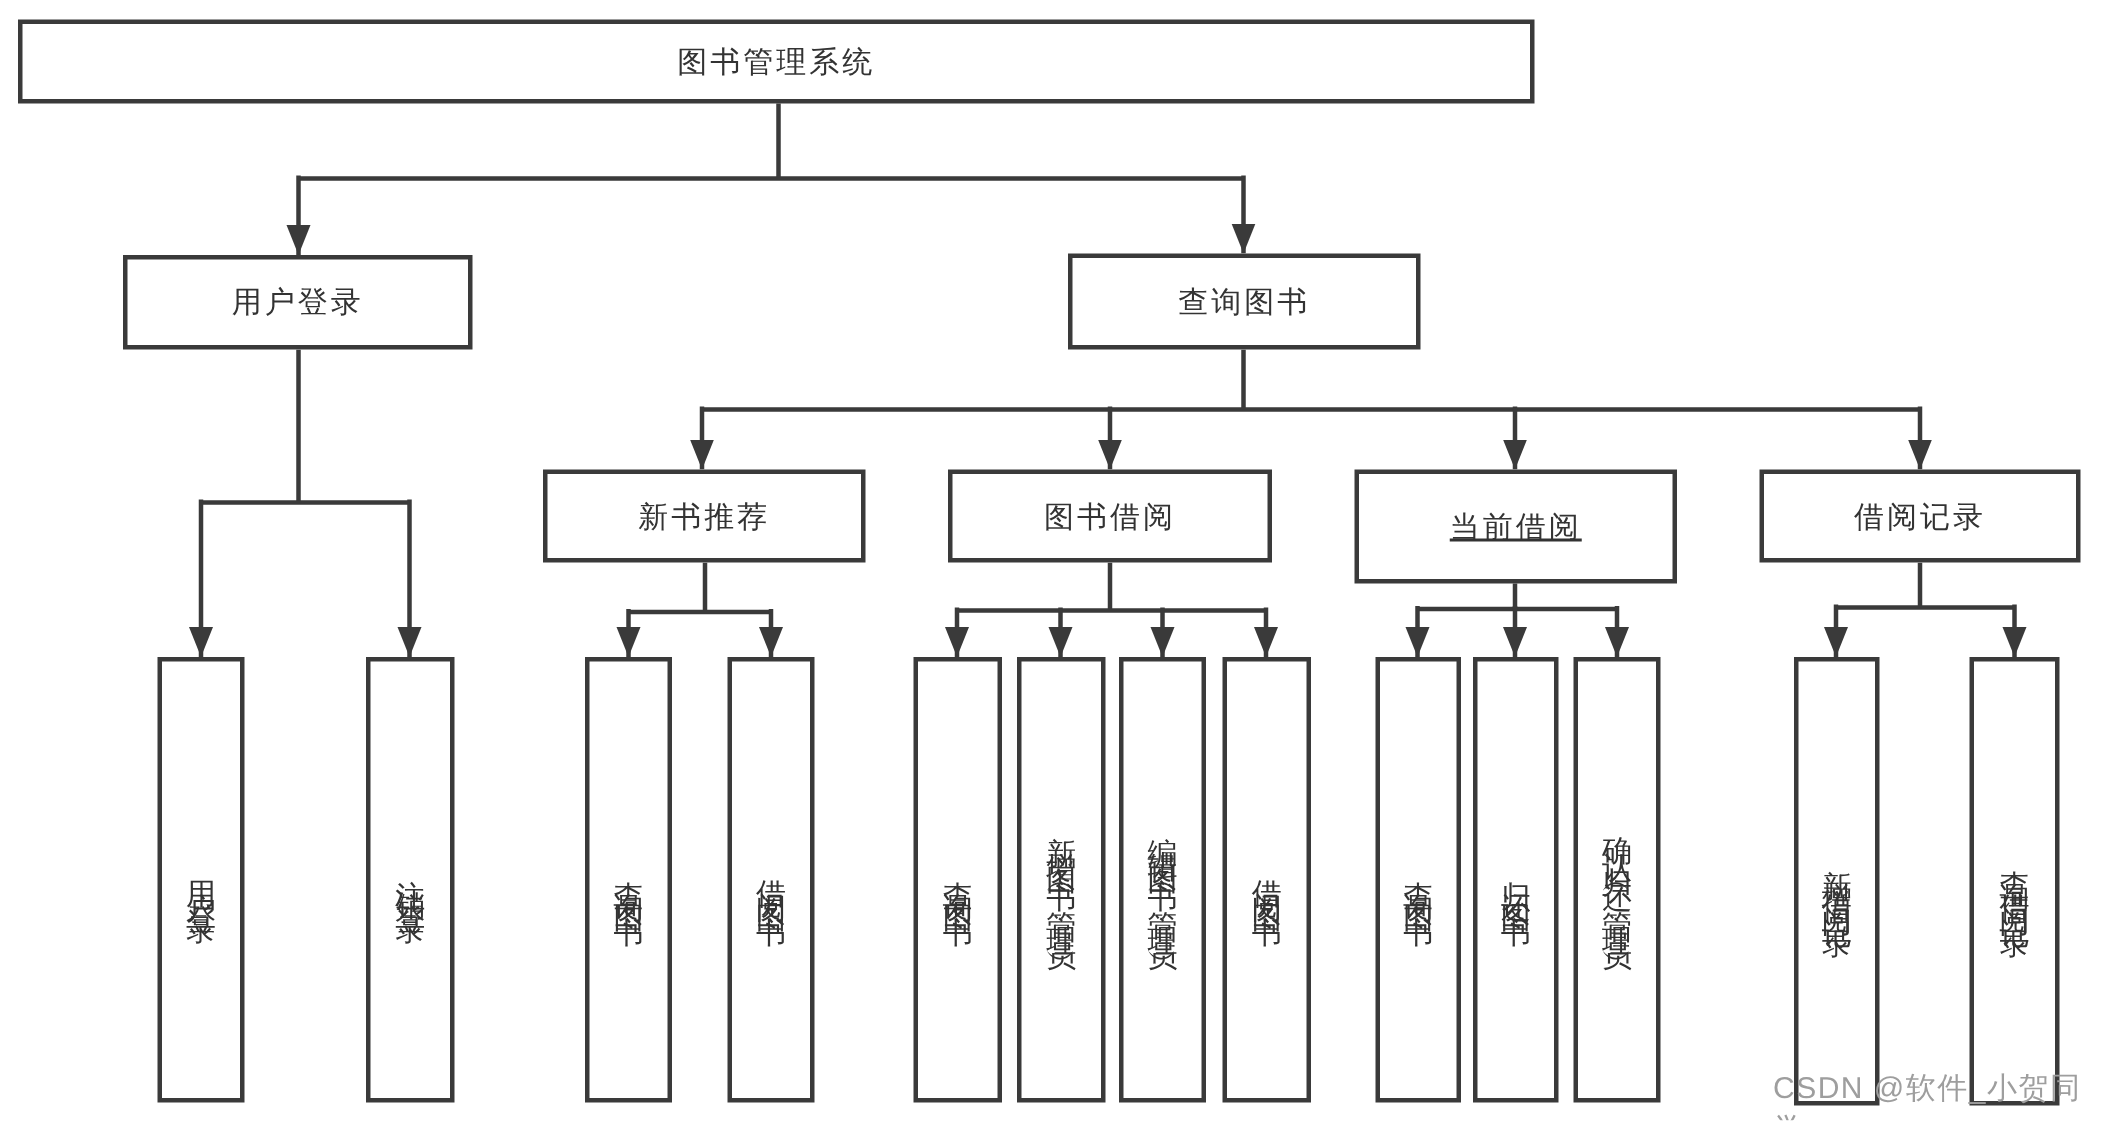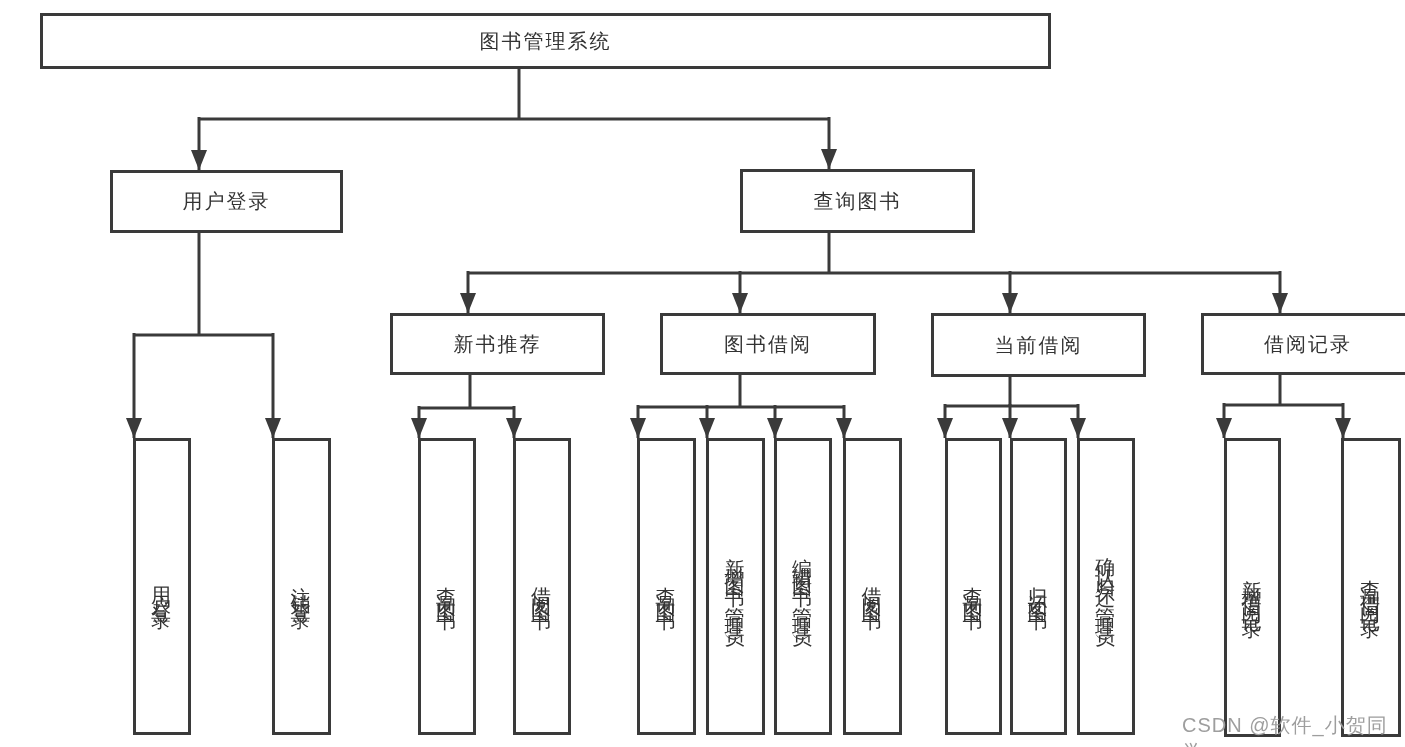--- a/index.html
+++ b/index.html
@@ -14,21 +14,20 @@
   .box{
     position:absolute;
     box-sizing:border-box;
     background:#ffffff;
     border:3px solid #3a3a3a;
     display:flex;
     align-items:center;
     justify-content:center;
     color:#333333;
     white-space:nowrap;
-    margin-left:28px;
   }
   .h{font-size:20px;letter-spacing:2px;}
   .v{
     writing-mode:vertical-lr;
     text-orientation:mixed;
     font-size:20px;
     letter-spacing:8px;
     white-space:normal;
   }
   .v9{letter-spacing:10px;}
@@ -89,21 +88,21 @@
     </g>
   </svg>
 
   <div class="box h" style="left:12px;top:13px;width:1011px;height:56px;">图书管理系统</div>
 
   <div class="box h" style="left:82px;top:170px;width:233px;height:63px;">用户登录</div>
   <div class="box h" style="left:712px;top:169px;width:235px;height:64px;">查询图书</div>
 
   <div class="box h" style="left:362px;top:313px;width:215px;height:62px;">新书推荐</div>
   <div class="box h" style="left:632px;top:313px;width:216px;height:62px;">图书借阅</div>
-  <div class="box h" style="left:903px;top:313px;width:215px;height:64px;">当前借阅</div>
+  <div class="box h" style="left:903px;top:313px;width:215px;height:76px;text-decoration:underline;">当前借阅</div>
   <div class="box h" style="left:1173px;top:313px;width:214px;height:62px;">借阅记录</div>
 
   <div class="box v" style="left:105px;top:438px;width:58px;height:297px;">用户登录</div>
   <div class="box v" style="left:244px;top:438px;width:59px;height:297px;">注销登录</div>
 
   <div class="box v" style="left:390px;top:438px;width:58px;height:297px;">查询图书</div>
   <div class="box v" style="left:485px;top:438px;width:58px;height:297px;">借阅图书</div>
 
   <div class="box v" style="left:609px;top:438px;width:59px;height:297px;">查询图书</div>
   <div class="box v v9" style="left:678px;top:438px;width:59px;height:297px;">新增图书（管理员）</div>

